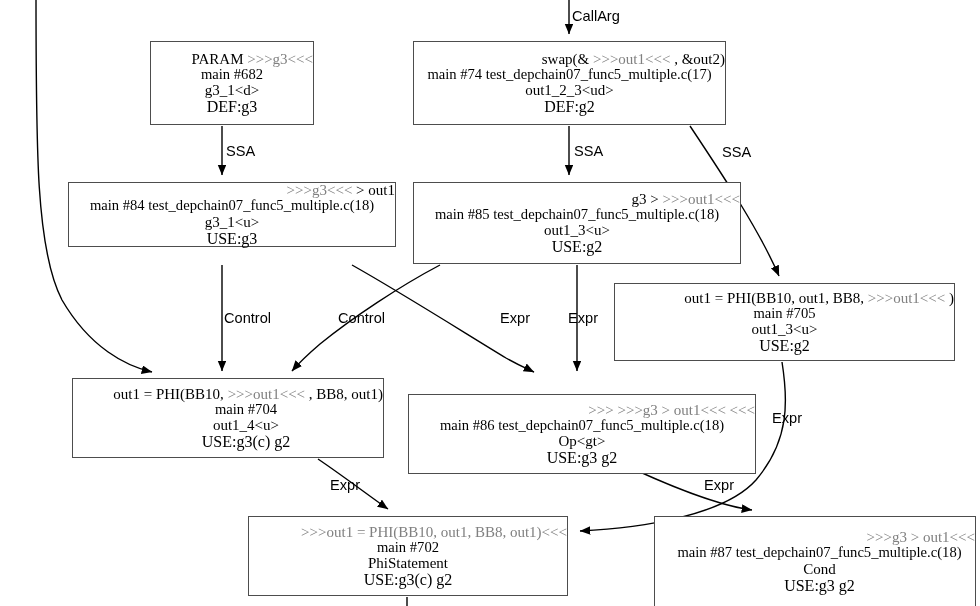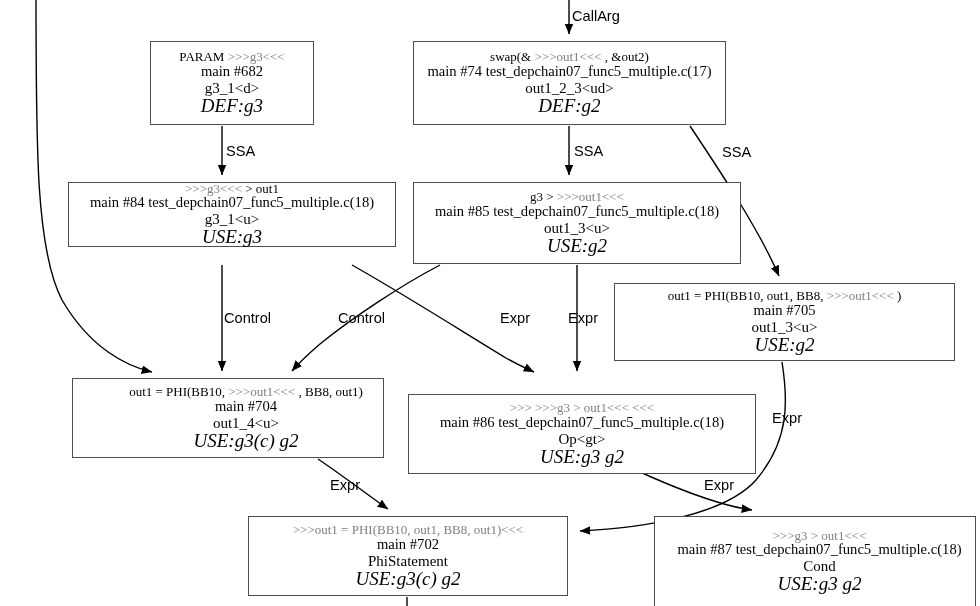--- a/index.html
+++ b/index.html
@@ -37,24 +37,24 @@
     text-align: center;
     line-height: 1.07;
     color: #000000;
     white-space: nowrap;
   }
   .gnode .nline {
     display: block;
     width: 100%;
     text-align: center;
   }
-  .nline.l1 { font-size: 13px; }
+  .nline.l1 { font-size: 15px; text-align: right; }
   .nline.l2 { font-size: 14.6px; }
   .nline.l3 { font-size: 15px; }
-  .nline.l4 { font-size: 19px; font-style: italic; }
+  .nline.l4 { font-size: 16px; }
   .hl {
     color: #808080;
   }
   .edge-label {
     position: absolute;
     font-family: Liberation Sans, sans-serif;
     font-size: 14.6px;
     color: #000000;
     white-space: nowrap;
   }

